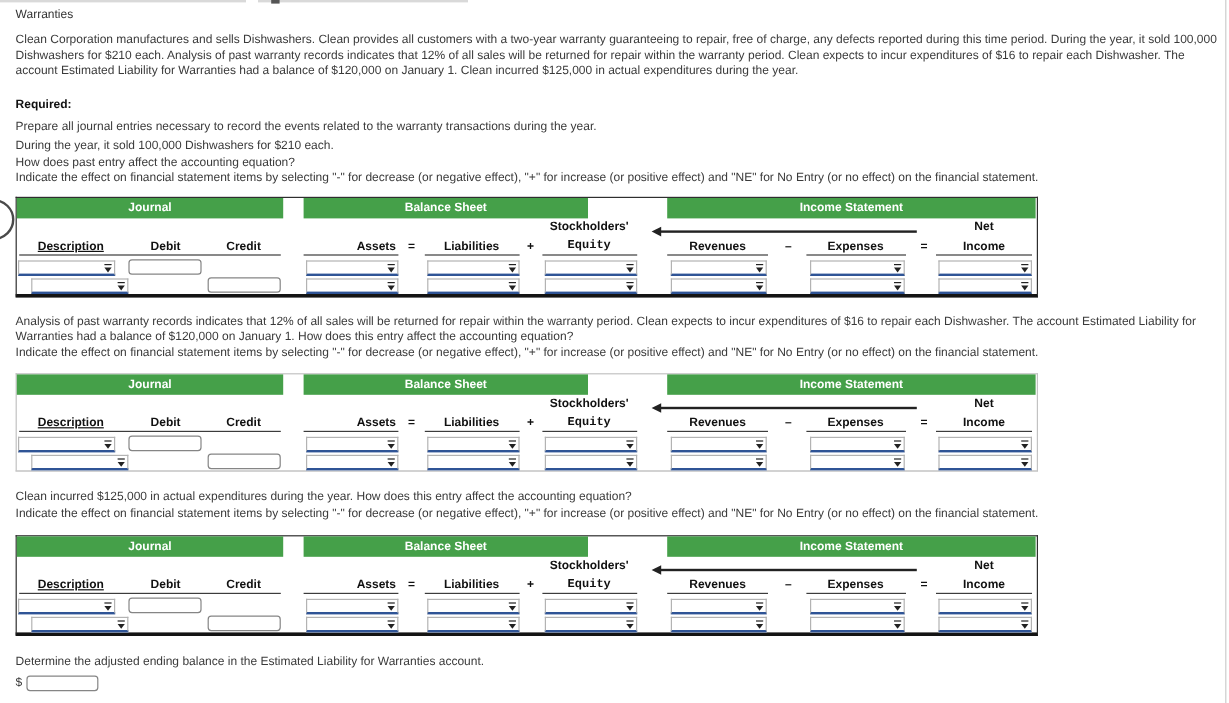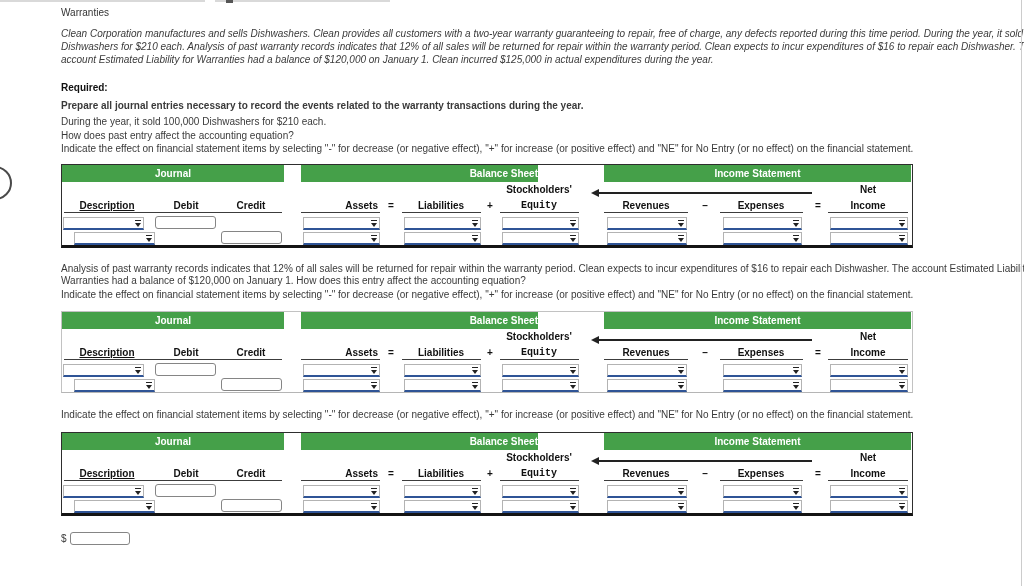--- a/index.html
+++ b/index.html
@@ -7,48 +7,48 @@
     width:1024px;height:586px;background:#ffffff;overflow:hidden;position:relative;
     font-family:"Liberation Sans", sans-serif;font-size:10px;color:#3a3a3a;
   }
   .tab-remnant{position:absolute;top:0;height:2px;background:#d9d9d9;}
   .tab-a{left:0;width:205px;}
   .tab-b{left:215px;width:175px;}
   .tab-dot{position:absolute;top:0;left:226px;width:7px;height:3px;background:#555;}
   .edge-line{position:absolute;top:0;left:1021px;width:1px;height:586px;background:#cccccc;}
   .side-bubble{position:absolute;top:166px;left:-22px;width:30px;height:30px;border:2px solid #4a4a4a;border-radius:50%;background:#fff;}
 
-  .content{padding:7px 0 0 13px;margin-left:48px;}
+  .content{padding:7px 0 0 13px;}
   .title{color:#333;line-height:12px;margin:0 0 8px 0;}
   .para{margin:0;line-height:13px;width:1002px;color:#3a3a3a;}
   .lh12{line-height:12px;}
-  .statement{margin-bottom:16px;font-style:italic;}
+  .statement{margin-bottom:16px;}
   .bold-label{font-weight:bold;color:#111;line-height:12px;margin:0 0 6px 0;}
-  .mb4{margin-bottom:4px;font-weight:bold;}
+  .mb4{margin-bottom:4px;}
   .mb2{margin-bottom:2px;}
   .mb1{margin-bottom:1px;}
   .mb5{margin-bottom:5px;}
   .mb9{margin-bottom:9px;}
   .mb10{margin-bottom:10px;}
   .mb11{margin-bottom:11px;}
   .mb15{margin-bottom:15px;}
   .mb16{margin-bottom:16px;}
 
   
   .acct-table{
     position:relative;width:850px;height:80px;background:#fff;
     border:1px solid #2e2e2e;border-bottom:3px solid #141414;
   }
   .acct-table.light{border:1px solid #c2c2c2;border-bottom:1px solid #b5b5b5;}
   .g-hdr{
     position:absolute;top:0;height:17px;background:var(--green,#45a049);
     color:#fff;font-weight:bold;font-size:10px;text-align:center;line-height:17px;
   }
   .hdr-journal{left:0;width:222px;}
-  .hdr-bs{left:239px;width:237px;text-align:right;}
+  .hdr-bs{left:239px;width:237px;}
   .hdr-is{left:542px;width:307px;}
 
   .col-label{position:absolute;top:35px;font-weight:bold;font-size:10px;color:#111;text-align:center;line-height:11px;}
   .row19{top:19px;}
   .lbl-desc{left:5px;width:80px;text-decoration:underline;}
   .lbl-debit{left:94px;width:60px;}
   .lbl-credit{left:159px;width:60px;}
   .lbl-assets{left:241px;width:75px;text-align:right;}
   .lbl-eq1{left:322px;width:14px;}
   .lbl-liab{left:340px;width:78px;}
@@ -288,20 +288,21 @@
         </div>
     <div class="combo r2 c-exp">
           <span class="caret"></span>
         </div>
     <div class="combo r2 c-inc">
           <span class="caret"></span>
         </div>
   </div>
 </div>
 
+  <p class="para lh12 mb2">Clean incurred $125,000 in actual expenditures during the year. How does this entry affect the accounting equation?</p>
   <p class="para lh12 mb11">Indicate the effect on financial statement items by selecting "-" for decrease (or negative effect), "+" for increase (or positive effect) and "NE" for No Entry (or no effect) on the financial statement.</p>
   <div class="mb16">
   <div class="acct-table">
     <div class="g-hdr hdr-journal">Journal</div>
     <div class="g-hdr hdr-bs">Balance Sheet</div>
     <div class="g-hdr hdr-is">Income Statement</div>
 
     <div class="col-label row19 lbl-stock">Stockholders'</div>
     <div class="arrow">
       <span class="arrow-head"></span>
@@ -372,17 +373,18 @@
         </div>
     <div class="combo r2 c-exp">
           <span class="caret"></span>
         </div>
     <div class="combo r2 c-inc">
           <span class="caret"></span>
         </div>
   </div>
 </div>
 
+  <p class="para lh12 mb5">Determine the adjusted ending balance in the Estimated Liability for Warranties account.</p>
   <div class="dollar-row">
     <span>$</span>
     <input class="txtbox footer-input" value="" style="">
   </div>
 </div>
 
 </body></html>

